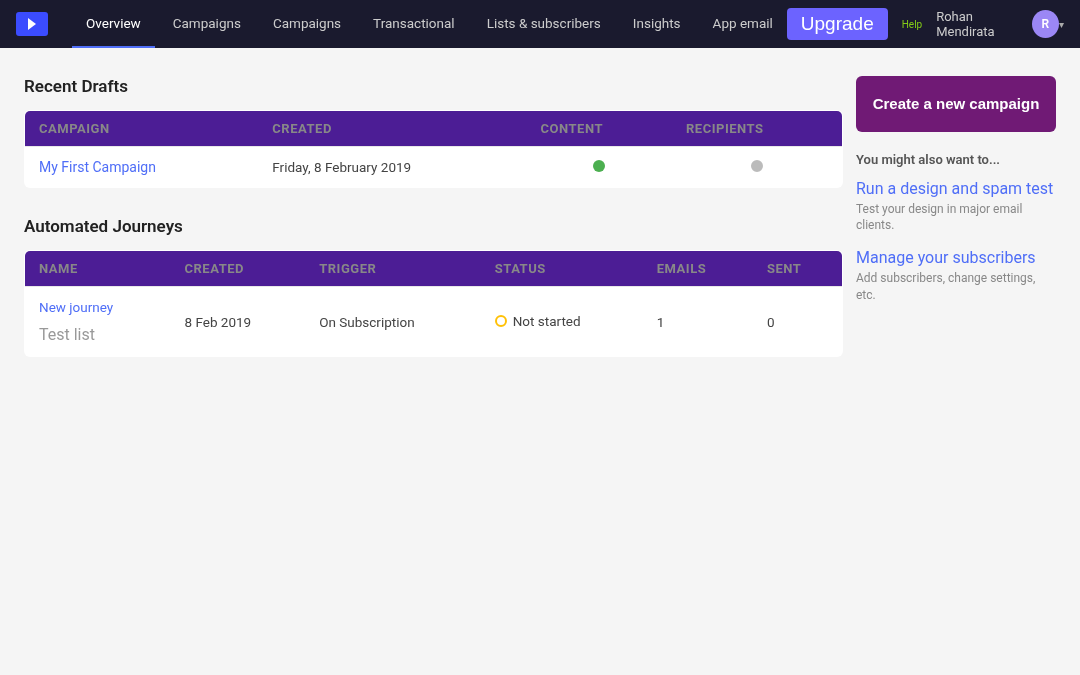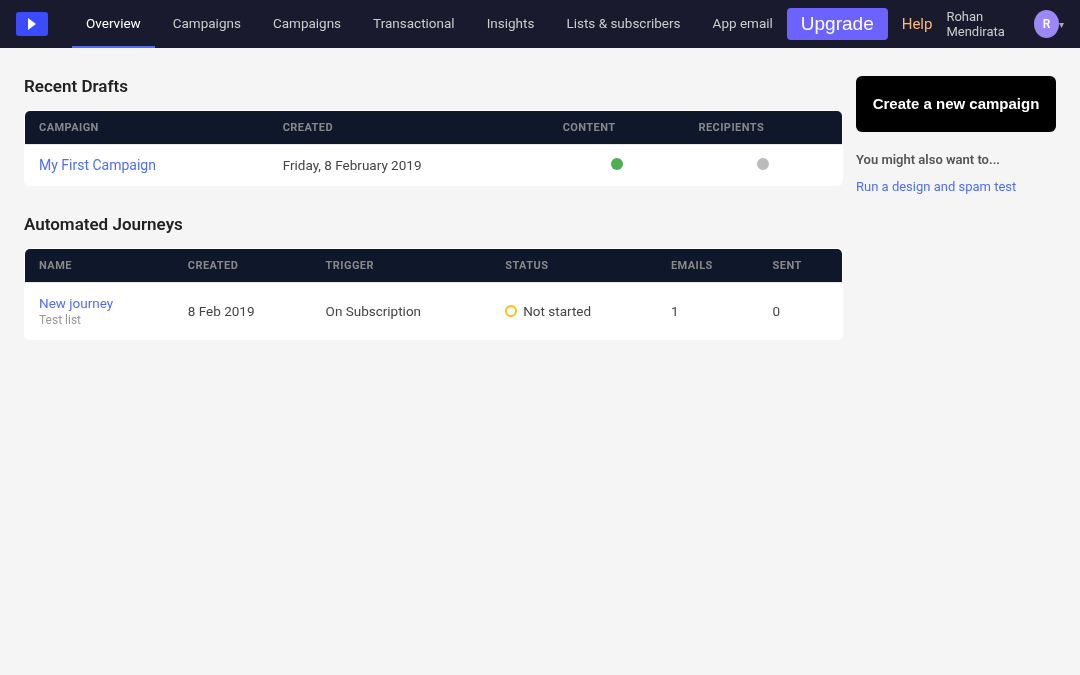--- a/index.html
+++ b/index.html
@@ -61,22 +61,22 @@
       background: #6c63ff;
       color: white;
       border: none;
       border-radius: 4px;
       padding: 5px 14px;
       font-size: 19px;
       cursor: pointer;
       font-weight: 500;
     }
     .help-link {
-      color: #fdba74;
-      font-size: 15px;
+      color: #84cc16;
+      font-size: 10px;
       cursor: pointer;
       text-decoration: none;
     }
     .user-info {
       display: flex; align-items: center; gap: 0;
       color: #ccc; font-size: 13px; cursor: pointer;
     }
     .avatar {
       width: 28px; height: 28px;
       border-radius: 50%;
@@ -107,26 +107,26 @@
       border-collapse: collapse;
       background: white;
       border-radius: 6px;
       overflow: hidden;
       border: 1px solid #e0e0e0;
       margin-bottom: 28px;
     }
     .data-table th {
       text-align: left;
       padding: 10px 14px;
-      font-size: 11px;
+      font-size: 13px;
       font-weight: 700;
       color: #888;
       text-transform: uppercase;
       letter-spacing: 0.04em;
-      background: #0f172a;
+      background: #4c1d95;
       border-bottom: 1px solid #e8e8e8;
     }
     .data-table td {
       padding: 12px 14px;
       font-size: 13.5px;
       color: #444;
       border-bottom: 1px solid #f0f0f0;
     }
     .data-table tr:last-child td { border-bottom: none; }
     .campaign-link {
@@ -154,54 +154,54 @@
     .centered { text-align: center; }
 
     
     .journey-link {
       color: #4f6ef7;
       text-decoration: none;
       font-size: 13.5px;
     }
     .sub-text {
       color: #999;
-      font-size: 12px;
-      margin-top: 2px;
+      font-size: 16px;
+      margin-top: 10px;
     }
 
     
     .sidebar {
       width: 200px;
       flex-shrink: 0;
     }
     .create-campaign-btn {
       display: block;
       width: 100%;
-      background: #000000;
+      background: #701a75;
       color: white;
       border: none;
       border-radius: 6px;
       padding: 18px 14px;
       font-size: 15px;
       font-weight: 600;
       cursor: pointer;
       text-align: center;
       line-height: 1.3;
       margin-bottom: 20px;
     }
     .also-want {
       font-size: 13px;
       font-weight: 600;
       color: #555;
       margin-bottom: 12px;
     }
     .sidebar-link-group { margin-bottom: 14px; }
     .sidebar-link {
       color: #4f6ef7;
-      font-size: 13px;
+      font-size: 16px;
       text-decoration: none;
       display: block;
       margin-bottom: 3px;
     }
     .sidebar-desc {
       color: #888;
       font-size: 12px;
       line-height: 1.4;
     }
   </style>
@@ -210,22 +210,22 @@
 
 <nav class="navbar">
   <div class="navbar-logo">
     <div class="logo-icon"></div>
   </div>
   <div class="nav-items">
     <a class="nav-item active">Overview</a>
     <a class="nav-item">Campaigns</a>
     <a class="nav-item">Campaigns</a>
     <a class="nav-item">Transactional</a>
+    <a class="nav-item">Lists &amp; subscribers</a>
     <a class="nav-item">Insights</a>
-    <a class="nav-item">Lists &amp; subscribers</a>
     <a class="nav-item">App email</a>
   </div>
   <div class="nav-right">
     <button class="upgrade-btn">Upgrade</button>
     <a class="help-link">Help</a>
     <div class="user-info">
       <span>Rohan Mendirata</span>
       <div class="avatar">R</div>
       <span class="chevron-down">▾</span>
     </div>
@@ -293,15 +293,20 @@
       </tbody>
     </table>
 
   </div>
 
   <div class="sidebar">
     <button class="create-campaign-btn">Create a new campaign</button>
     <div class="also-want">You might also want to...</div>
     <div class="sidebar-link-group">
       <a class="sidebar-link">Run a design and spam test</a>
+      <div class="sidebar-desc">Test your design in major email clients.</div>
     </div>
+    <div class="sidebar-link-group">
+      <a class="sidebar-link">Manage your subscribers</a>
+      <div class="sidebar-desc">Add subscribers, change settings, etc.</div>
+    </div>
   </div>
 </div>
 
 </body></html>

